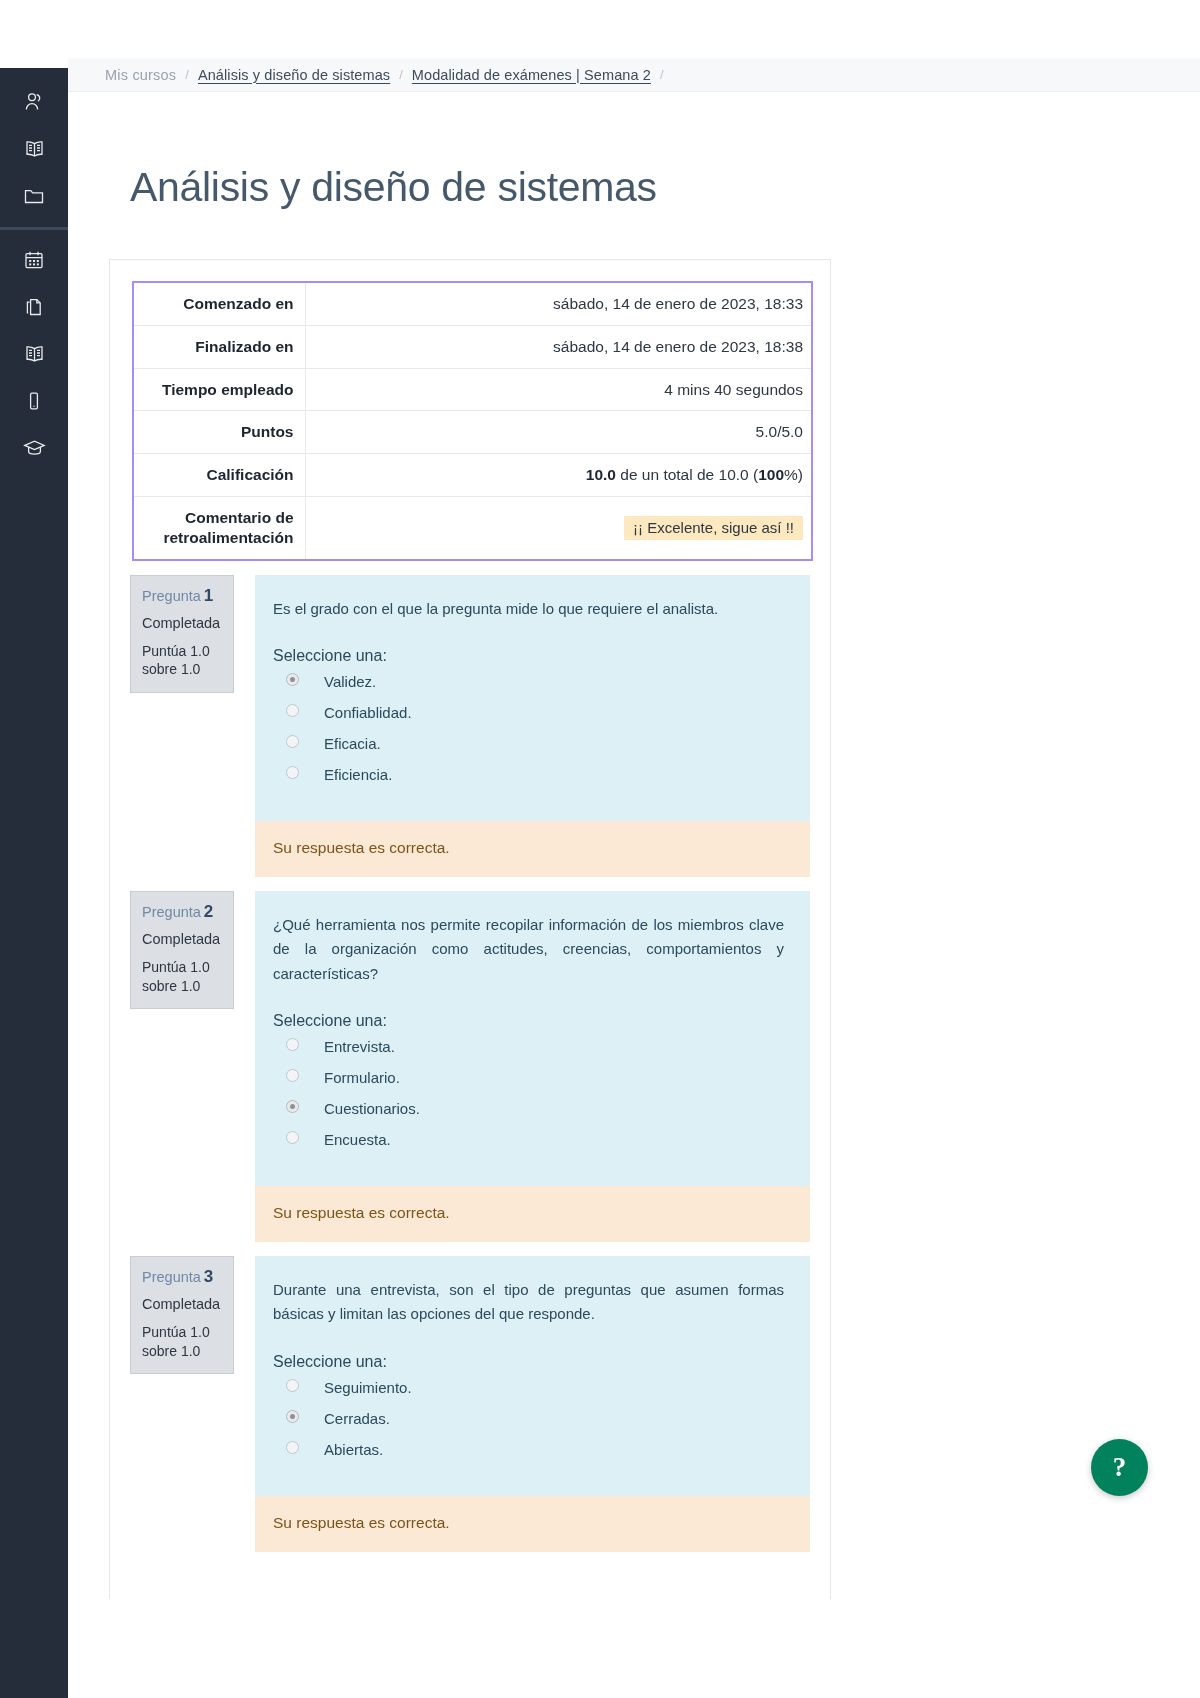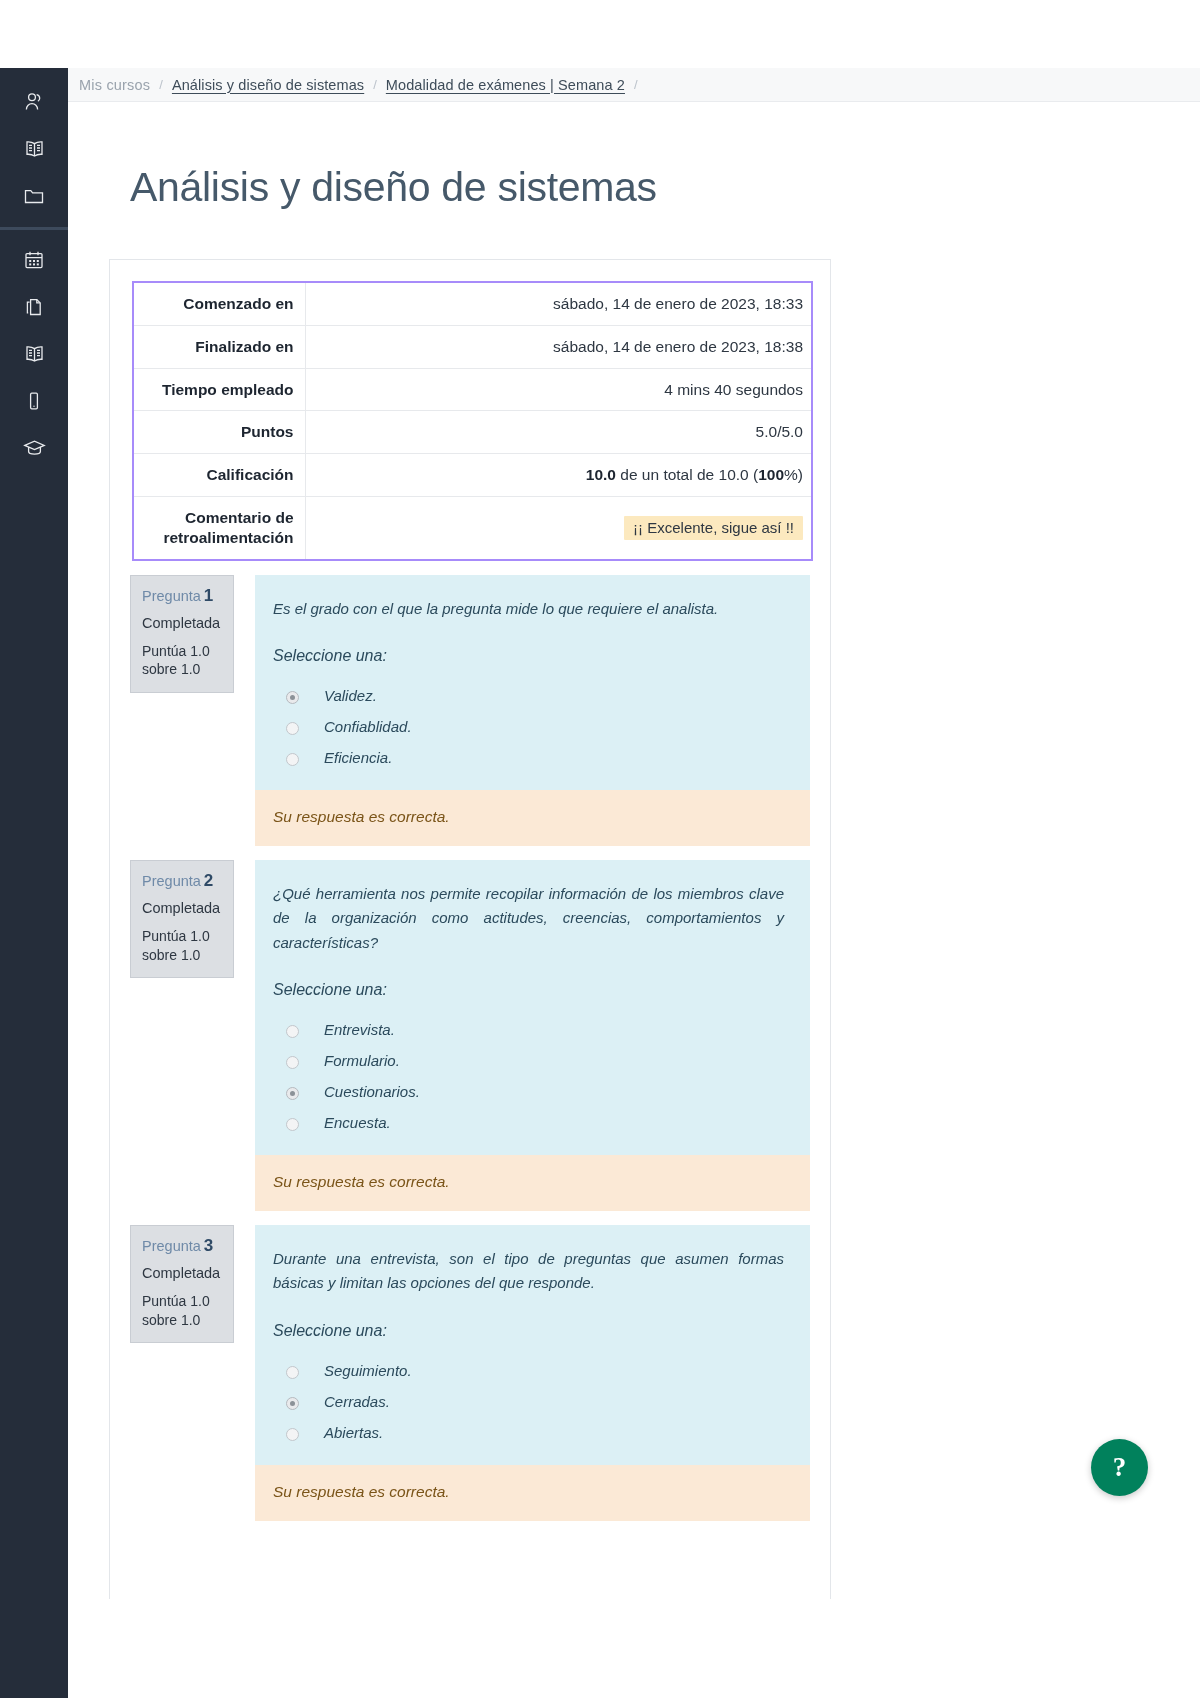--- a/index.html
+++ b/index.html
@@ -26,26 +26,26 @@
     display: flex; align-items: center; justify-content: center;
     cursor: pointer;
   }
   .rail-item svg { display: block; }
   .rail-sep {
     width: 68px; height: 3px; background: #3d4a5c; margin: 8px 0 6px 0;
   }
 
   
   .crumbbar {
-    position: absolute; left: 68px; top: 68px;
+    position: absolute; left: 68px; top: 58px;
     width: 1132px; height: 34px;
     background: #f7f8f9;
     border-bottom: 1px solid #e9ebee;
     display: flex; align-items: center;
-    padding-left: 11px;
+    padding-left: 37px;
     font-size: 14.5px;
   }
   .crumb-muted { color: #9aa3ad; letter-spacing: .2px; }
   .crumb-link {
     color: #3e4c59; text-decoration: underline;
     text-underline-offset: 2.5px; cursor: pointer; letter-spacing: .1px;
   }
   .crumb-sep { color: #bcc3cb; margin: 0 9px; font-size: 13px; }
 
   
@@ -109,29 +109,29 @@
   }
   .q-info .q-head {
     font-size: 14.5px; color: #6f8aa8; margin-bottom: 9px; white-space: nowrap;
   }
   .q-info .q-head .qnum {
     color: #2f4a66; font-weight: 700; font-size: 17px; margin-left: 3px;
   }
   .q-info .q-state { font-size: 14.5px; color: #2e3742; margin-bottom: 11px; }
   .q-info .q-mark { font-size: 14px; color: #2e3742; line-height: 1.33; }
 
-  .q-right { flex: 1 1 auto; margin-left: 21px; font-style: italic; }
+  .q-right { flex: 1 1 auto; margin-left: 21px; }
   .q-body {
     background: #dcf0f5;
     padding: 22px 26px 24px 18px;
     color: #2b4a5c;
   }
   .q-text { font-size: 15px; line-height: 1.62; color: #2b4a5c; text-align: justify; }
   .q-prompt { font-size: 16px; color: #2b4a5c; margin: 26px 0 8px 0; }
-  .opt-row { display: flex; align-items: flex-end; height: 31px; }
+  .opt-row { display: flex; align-items: flex-start; height: 31px; }
   .radio {
     width: 13px; height: 13px; border-radius: 50%;
     border: 1px solid #c2c7cc; background: #f3f4f5;
     margin: 0 25px 0 13px; flex: 0 0 13px; position: relative;
   }
   .radio.sel { background: #e9eaec; border-color: #b5babf; }
   .radio.sel::after {
     content: ""; position: absolute; left: 3px; top: 3px;
     width: 5px; height: 5px; border-radius: 50%; background: #8c9298;
   }
@@ -292,20 +292,24 @@
                 <div class="opt-row">
                   <span class="radio sel"></span>
                   <span class="opt-label">Validez.</span>
                 </div>
                 <div class="opt-row">
                   <span class="radio"></span>
                   <span class="opt-label">Confiablidad.</span>
                 </div>
                 <div class="opt-row">
                   <span class="radio"></span>
+                  <span class="opt-label">Eficacia.</span>
+                </div>
+                <div class="opt-row">
+                  <span class="radio"></span>
                   <span class="opt-label">Eficiencia.</span>
                 </div>
               </div>
               <div class="q-feedback">Su respuesta es correcta.</div>
             </div>
           </div>
           <div class="q-block">
             <div class="q-info">
               <div class="q-head"><span>Pregunta</span><span class="qnum">2</span></div>
               <div class="q-state">Completada</div>

